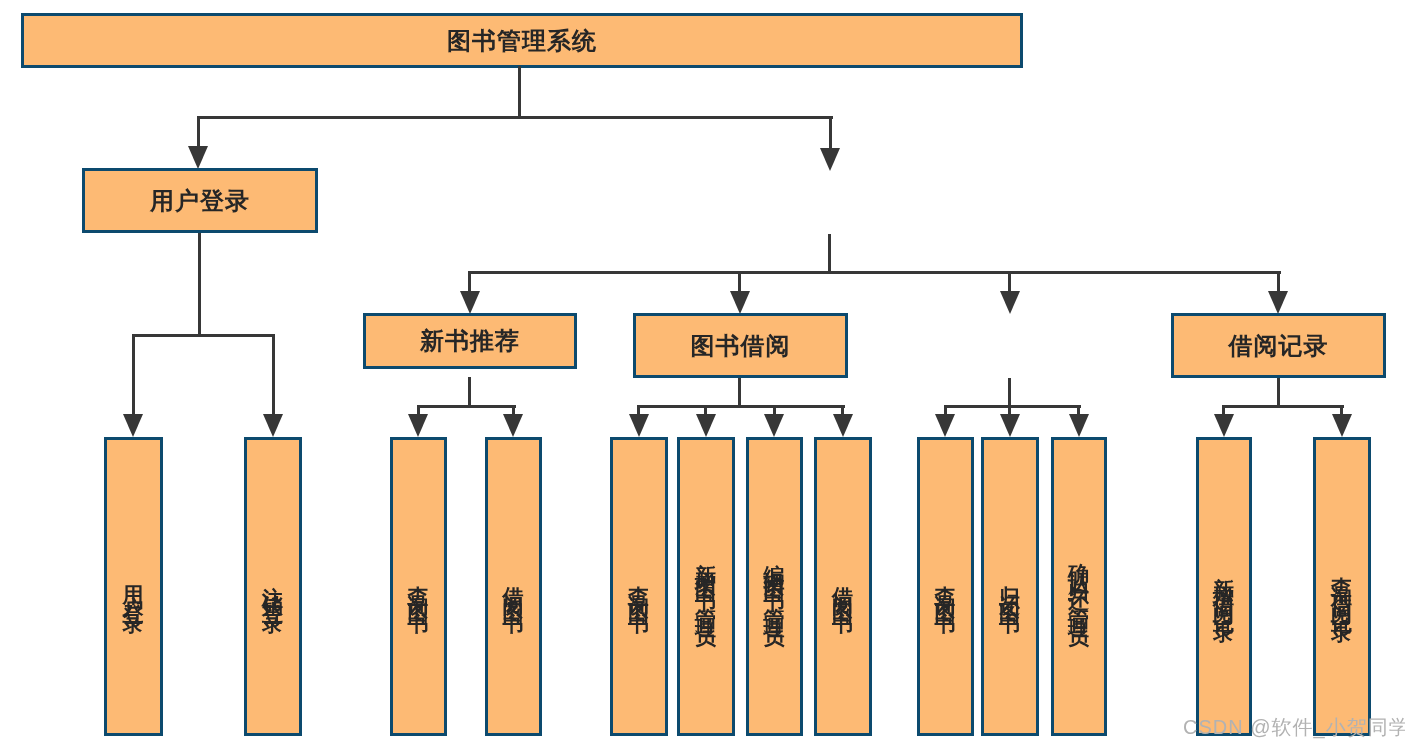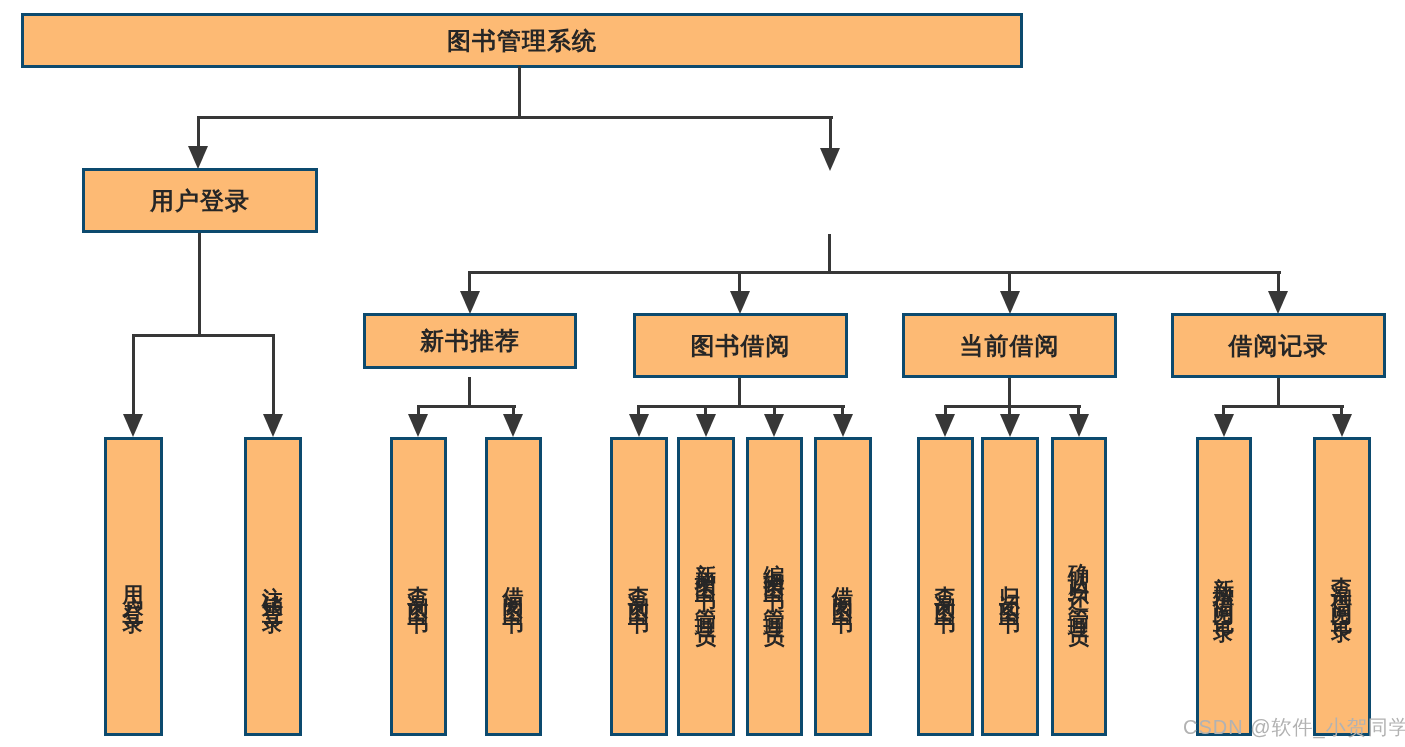--- a/index.html
+++ b/index.html
@@ -89,21 +89,20 @@
   <div class="arr" style="left:460px; top:291px;"></div>
   <div class="vline" style="left:738px; top:273px; height:20px;"></div>
   <div class="arr" style="left:730px; top:291px;"></div>
   <div class="vline" style="left:1008px; top:273px; height:20px;"></div>
   <div class="arr" style="left:1000px; top:291px;"></div>
   <div class="vline" style="left:1277px; top:273px; height:20px;"></div>
   <div class="arr" style="left:1268px; top:291px;"></div>
 
   <div class="box" style="left:363px; top:313px; width:214px; height:56px;">新书推荐</div>
   <div class="box" style="left:633px; top:313px; width:215px; height:65px;">图书借阅</div>
-  <div class="box" style="left:902px; top:313px; width:215px; height:65px;">当前借阅</div>
   <div class="box" style="left:1171px; top:313px; width:215px; height:65px;">借阅记录</div>
 
   <div class="vline" style="left:468px; top:377px; height:31px;"></div>
   <div class="hline" style="left:417px; top:405px; width:99px;"></div>
   <div class="vline" style="left:417px; top:407px; height:9px;"></div>
   <div class="arr" style="left:408px; top:414px;"></div>
   <div class="vline" style="left:512px; top:407px; height:9px;"></div>
   <div class="arr" style="left:503px; top:414px;"></div>
 
   <div class="vline" style="left:738px; top:378px; height:30px;"></div>

